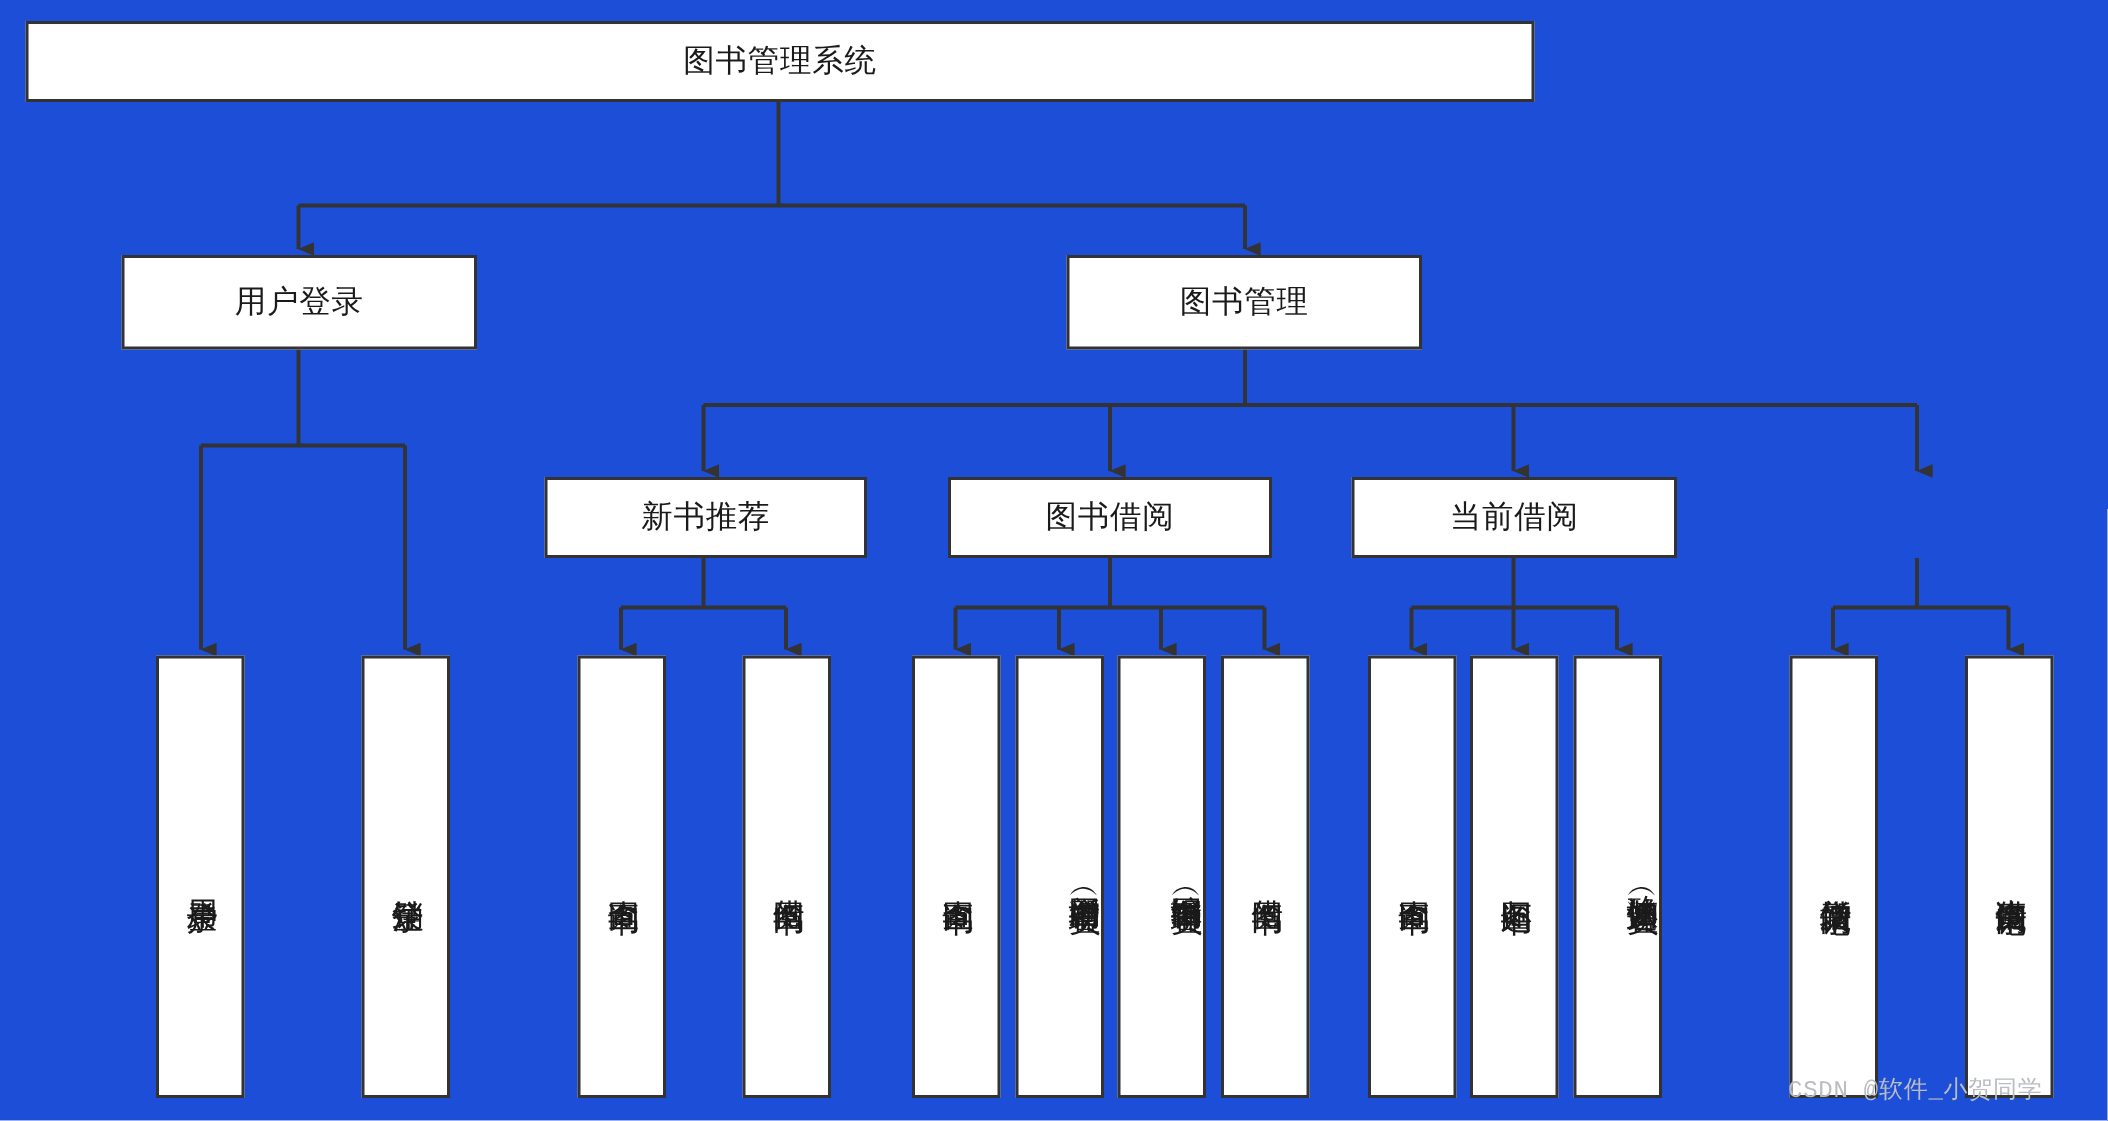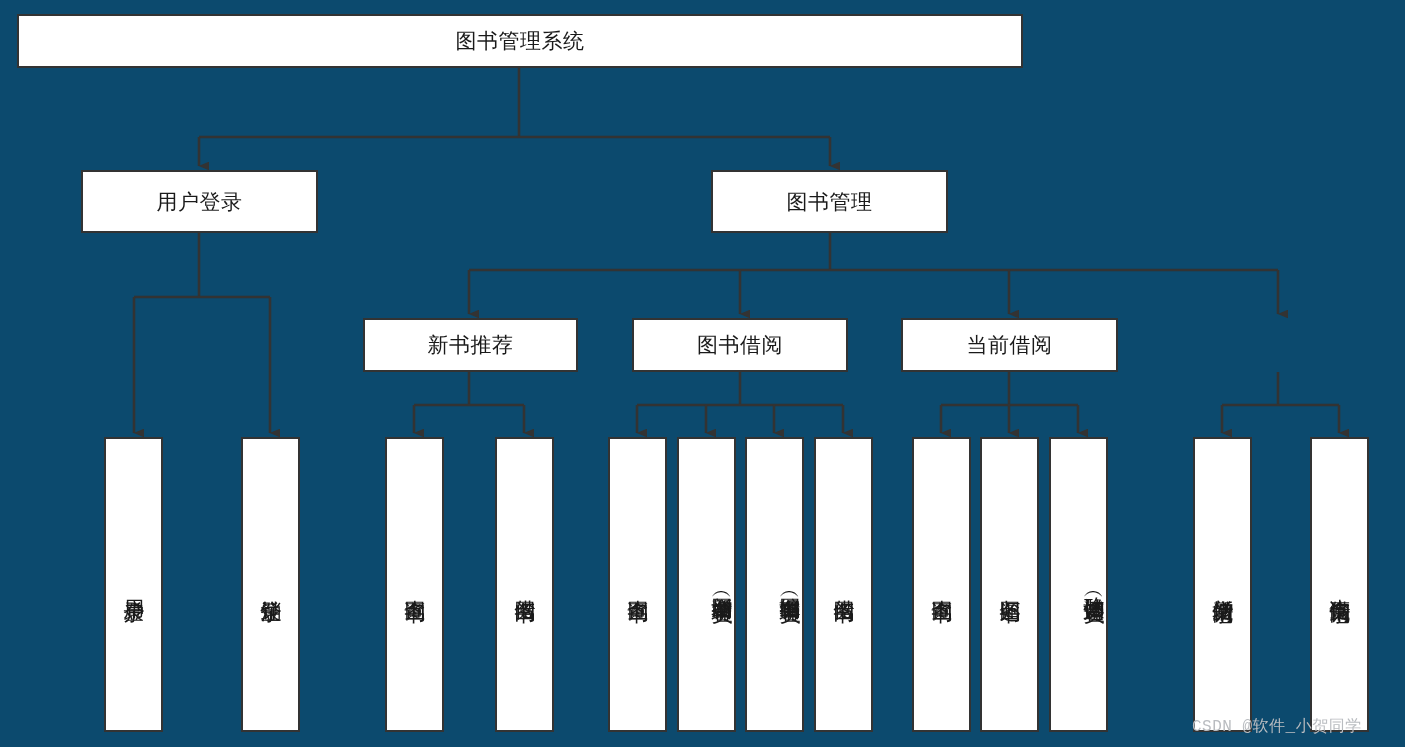--- a/index.html
+++ b/index.html
@@ -8,21 +8,21 @@
     padding: 0;
     background: #ffffff;
   }
   body {
     font-family: "Liberation Sans", "DejaVu Sans", sans-serif;
   }
   #diagram-root {
     position: relative;
     width: 1405px;
     height: 747px;
-    background: #0c4a6e;
+    background: #1d4ed8;
     overflow: hidden;
   }
   #edges-layer {
     position: absolute;
     left: 0;
     top: 0;
     width: 1405px;
     height: 747px;
     pointer-events: none;
   }

